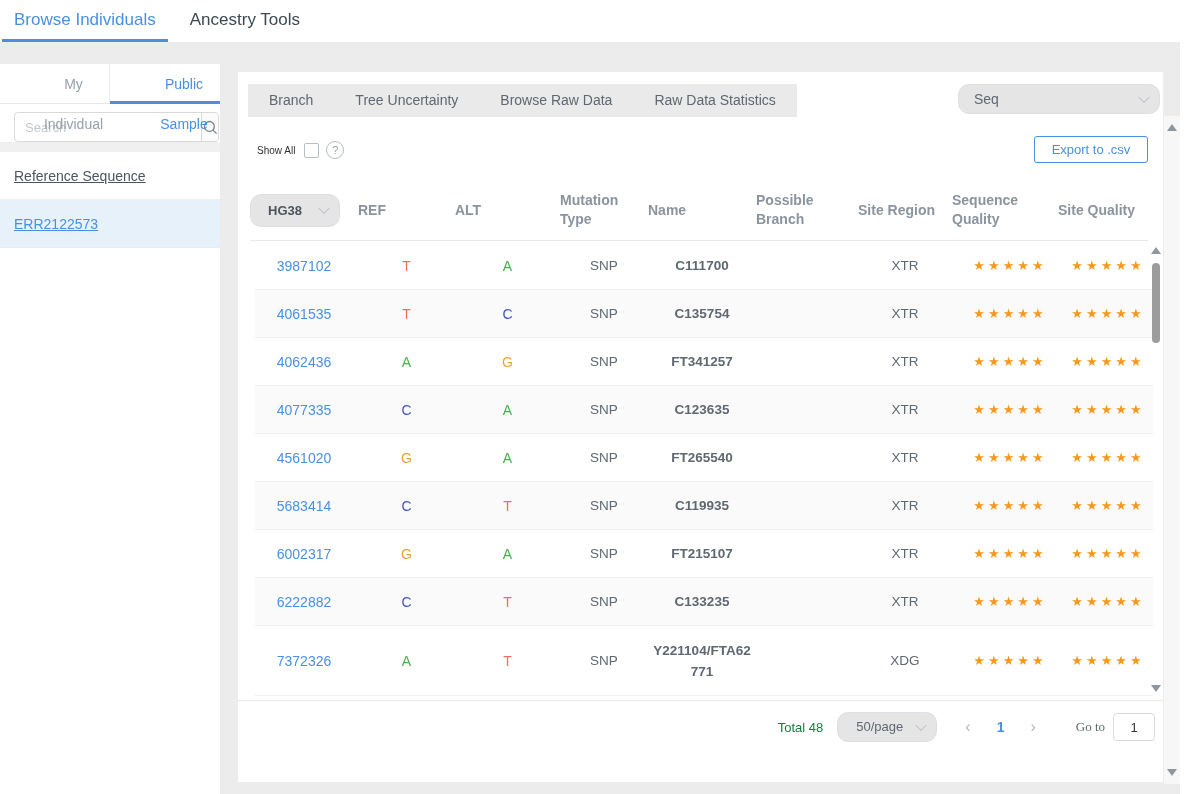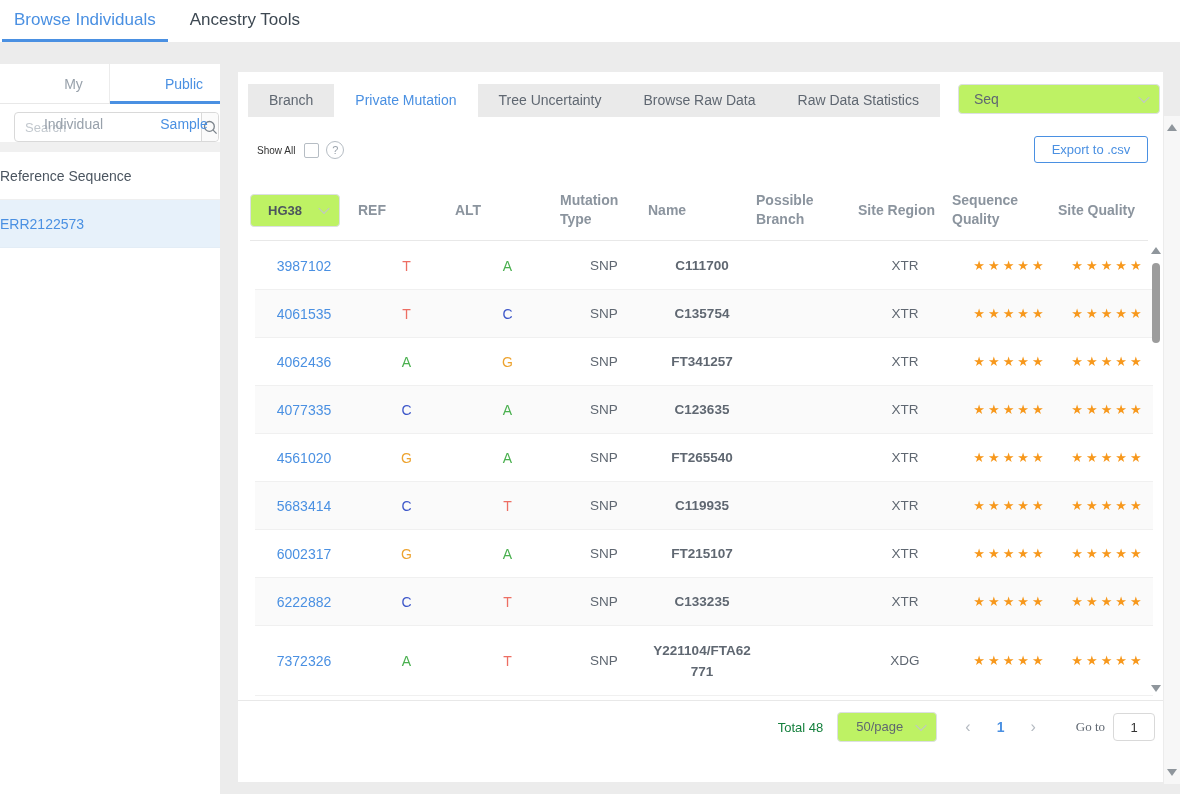--- a/index.html
+++ b/index.html
@@ -21,29 +21,29 @@
   .side-tabs { display:flex; height:40px; border-bottom:1px solid #e8e8e8; }
   .side-tab { width:50%; text-align:center; line-height:40px; font-size:14px; color:#98a1ab; cursor:pointer; position:relative;padding-left:38px; }
   .side-tab:first-child { border-right:1px solid #ececec; }
   .side-tab.active { color:#4a90e2; }
   .side-tab.active::after { content:""; position:absolute; left:0; right:0; bottom:-1px; height:3px; background:#4a90e2; }
   .search-row { margin:8px 0 0 14px; width:205px; height:30px; border:1px solid #d9d9d9; border-radius:4px; display:flex; background:#fff; }
   .search-input { flex:1; border:0; outline:none; padding-left:10px; font-size:13px; color:#333; font-family:inherit; background:transparent; }
   .search-input::placeholder { color:#c2c8ce; }
   .search-btn { width:55px; border-left:1px solid #d9d9d9; background:#fbfbfb; display:flex; align-items:center; justify-content:center; cursor:pointer; border-radius:0 4px 4px 0; }
   .side-gap { height:10px; background:#f0f0f0; }
-  .side-item { height:48px; line-height:48px; padding-left:0; font-size:14px; border-bottom:1px solid #efefef; }
+  .side-item { height:48px; line-height:48px; padding-left:14px; font-size:14px; border-bottom:1px solid #efefef;text-decoration:underline; }
   .side-item.header { color:#4b5560; background:#fff; }
   .side-item.selected { color:#4a90e2; background:#e7f1fa; cursor:pointer; border-bottom:1px solid #e3edf6; }
   
   .card { position:absolute; left:238px; top:72px; width:925px; height:710px; background:#fff; }
   .tabstrip { position:absolute; left:10px; top:12px; height:33px; display:flex; }
   .mtab { background:#eaeaea; color:#5f6771; font-size:14px; line-height:33px; padding:0 21px; cursor:pointer; white-space:nowrap; }
   .mtab.active { background:#fff; color:#4a90e2; }
-  .select-box { border:1px solid #dcdfe3; border-radius:4px; background:#bef264; position:relative; cursor:pointer; }
+  .select-box { border:1px solid #dcdfe3; border-radius:11px; background:#e5e5e5; position:relative; cursor:pointer; }
   .seq-select { position:absolute; left:720px; top:12px; width:202px; height:30px; line-height:28px; font-size:14px; color:#5f6771; padding-left:15px; }
   .chev { position:absolute; right:11px; top:50%; width:8px; height:8px; border-right:1px solid #c0c4cc; border-bottom:1px solid #c0c4cc; transform:translateY(-70%) rotate(45deg); }
   .showall { position:absolute; left:19px; top:68px; height:20px; display:flex; align-items:center; }
   .showall-label { font-size:10px; color:#333; margin-right:9px; }
   .checkbox { width:15px; height:15px; border:1px solid #b6bdc4; border-radius:2px; background:#fff; cursor:pointer; margin-right:7px; }
   .help { width:18px; height:18px; border:1px solid #b6bdc4; border-radius:50%; color:#9aa2ab; font-size:11px; line-height:16px; text-align:center; cursor:pointer; }
   .export-btn { position:absolute; left:796px; top:64px; width:114px; height:27px; border:1px solid #4a90e2; border-radius:3px; background:#fff; color:#4a90e2; font-size:13px; line-height:25px; text-align:center; cursor:pointer; }
   
   .grid9 { display:grid; grid-template-columns:108px 97px 105px 88px 108px 102px 94px 106px 90px; align-items:center; }
   .thead { position:absolute; left:12px; top:108px; width:898px; height:61px; border-bottom:1px solid #e8e8e8; }
@@ -103,21 +103,20 @@
     </div>
   </div>
   <div class="side-gap"></div>
   <div class="side-item header">Reference Sequence</div>
   <div class="side-item selected">ERR2122573</div>
 </div>
 
 <div class="card">
   <div class="tabstrip">
       <div class="mtab">Branch</div>
-      <div class="mtab active">Private Mutation</div>
       <div class="mtab">Tree Uncertainty</div>
       <div class="mtab">Browse Raw Data</div>
       <div class="mtab">Raw Data Statistics</div>
     </div>
 
   <div class="select-box seq-select">
     <span>Seq</span>
     <span class="chev"></span>
   </div>
 

